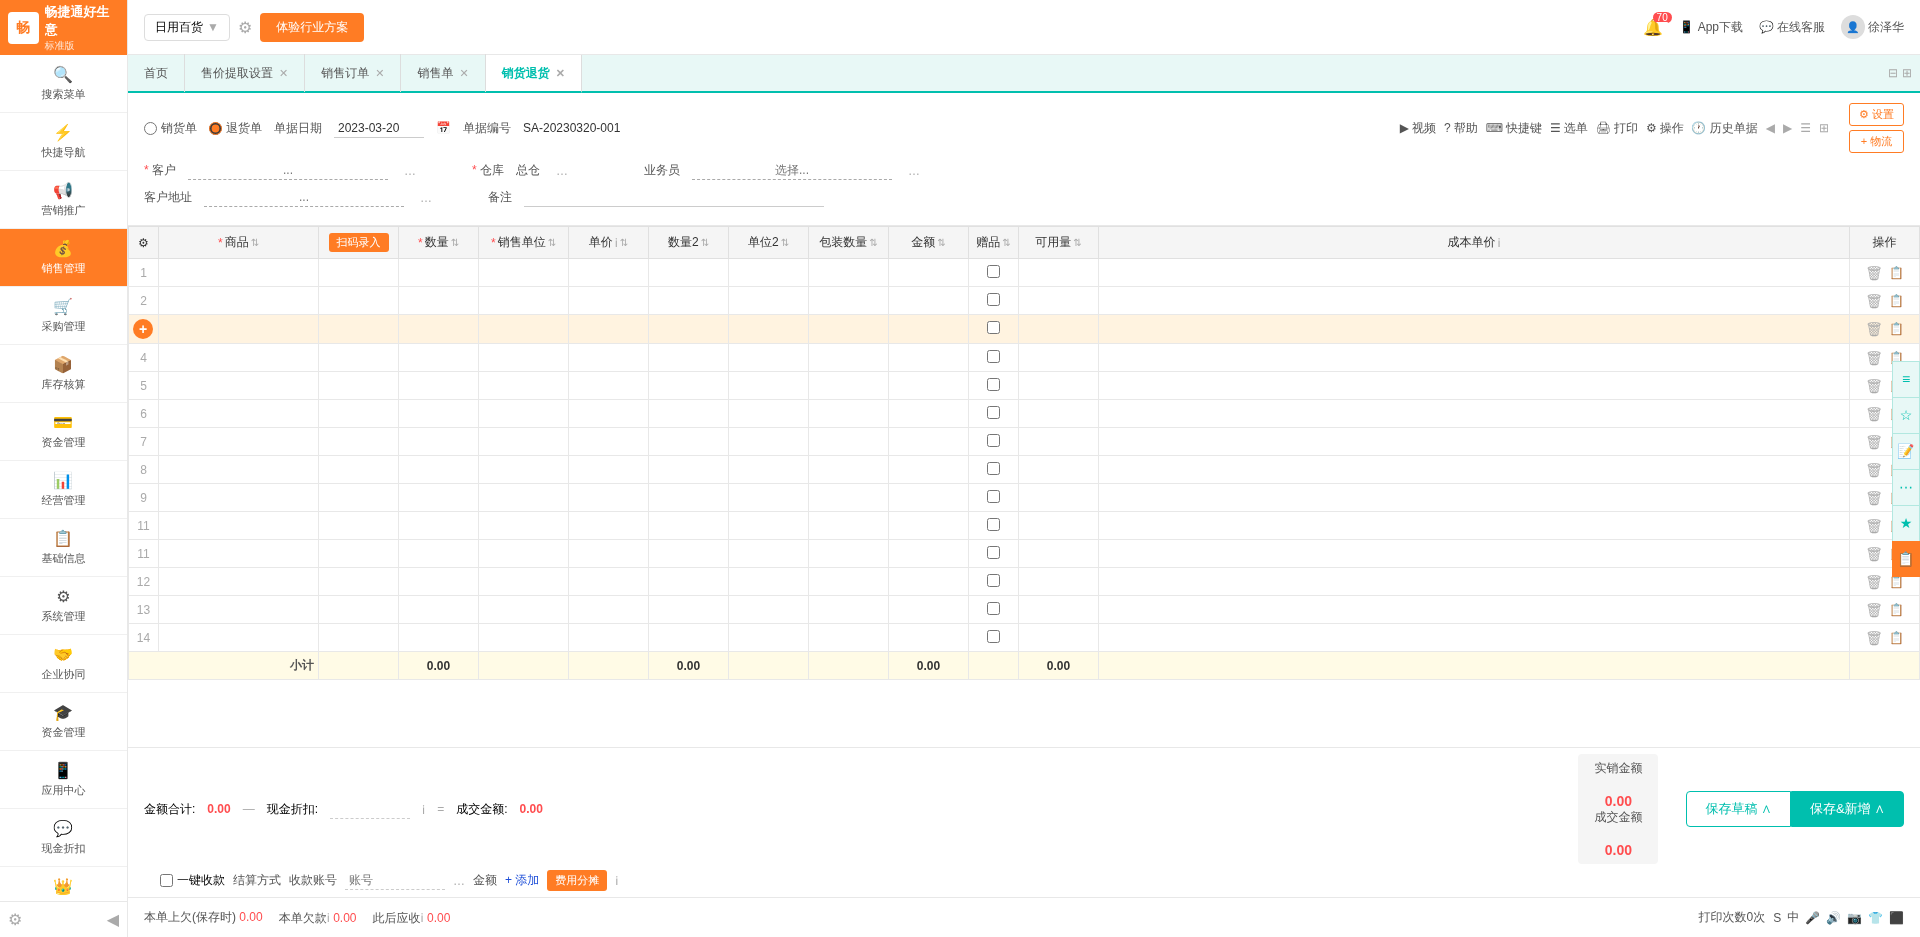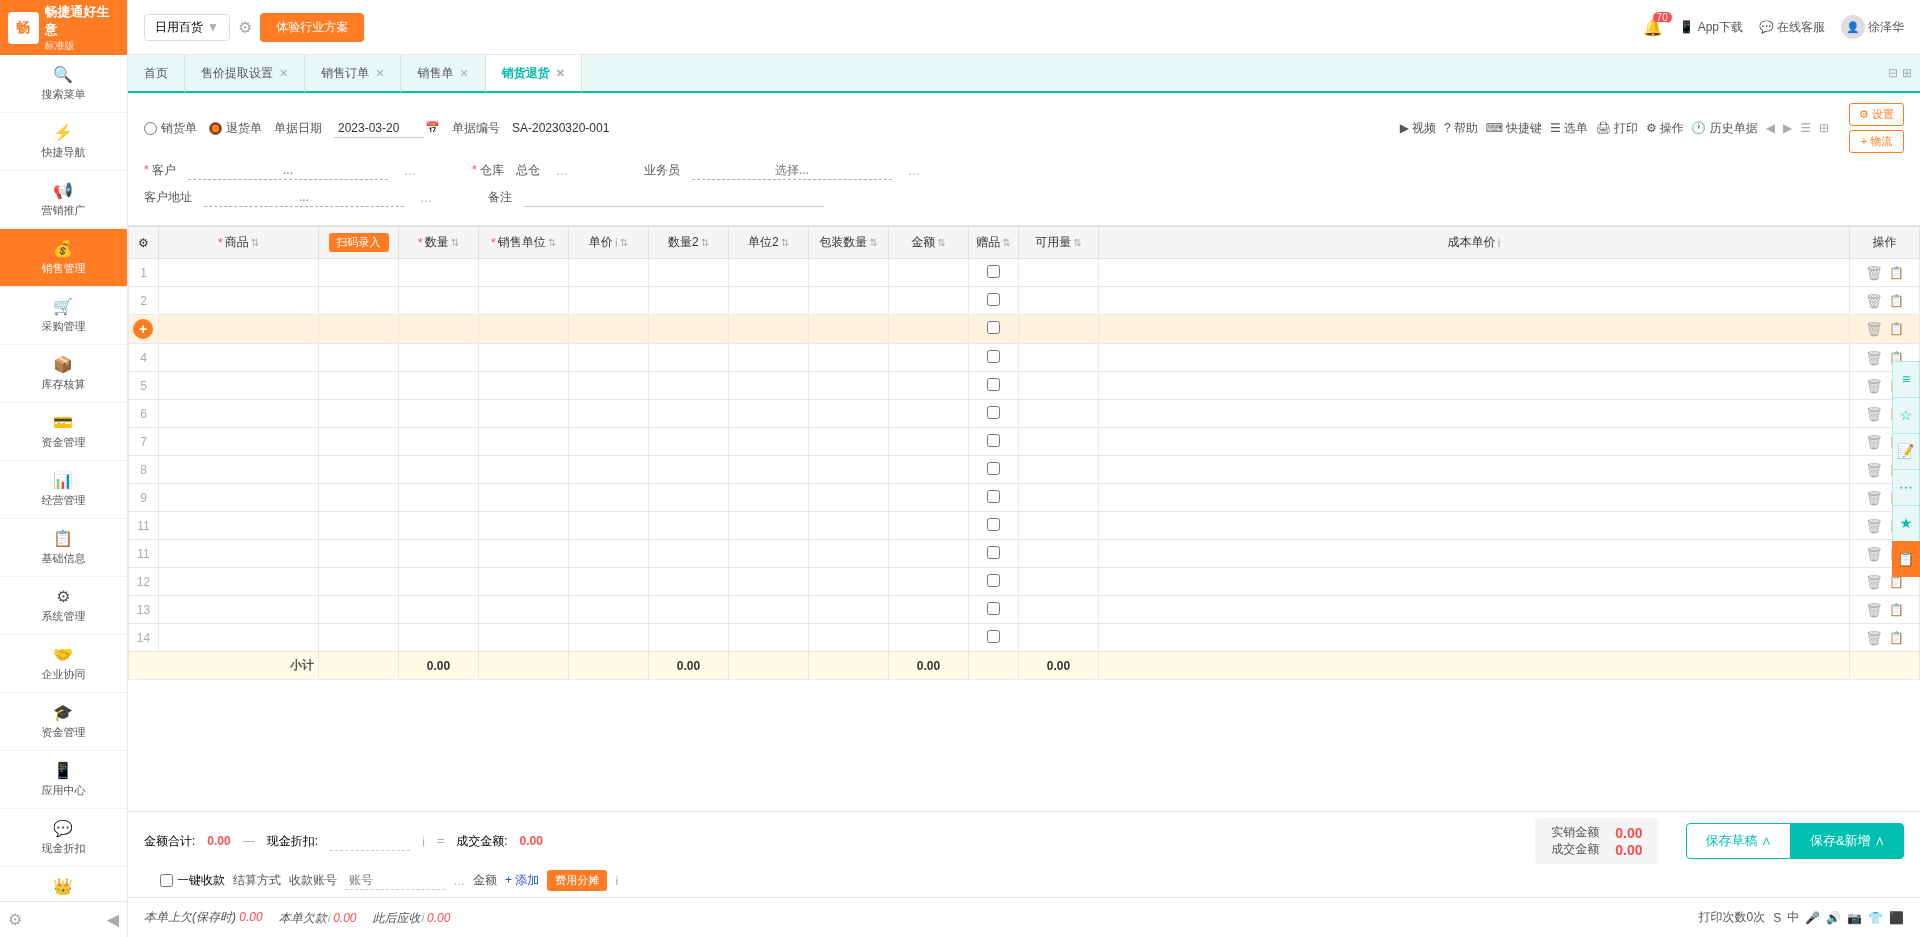--- a/index.html
+++ b/index.html
@@ -42,21 +42,21 @@
     .tab-spacer { flex: 1; }
     .tab-actions { display: flex; align-items: center; padding: 0 8px; gap: 4px; }
 
     
     .form-area { background: #fff; padding: 10px 16px; border-bottom: 1px solid #e8e8e8; }
     .form-row { display: flex; align-items: center; gap: 12px; margin-bottom: 8px; }
     .form-row label { color: #555; white-space: nowrap; }
     .radio-group { display: flex; align-items: center; gap: 12px; }
     .radio-item { display: flex; align-items: center; gap: 4px; cursor: pointer; }
     .radio-item input[type=radio] { accent-color: #ff7c24; }
-    .date-field { display: flex; align-items: center; gap: 1px; }
+    .date-field { display: flex; align-items: center; gap: 12px; }
     .date-field input { border: none; border-bottom: 1px solid #ccc; padding: 2px 4px; width: 90px; color: #333; }
     .code-field { display: flex; align-items: center; gap: 4px; }
     .code-field span { color: #333; }
     .form-actions { display: flex; align-items: center; gap: 8px; margin-left: auto; color: #555; }
     .form-actions .action-btn { display: flex; align-items: center; gap: 3px; cursor: pointer; }
     .right-btns { display: flex; flex-direction: column; gap: 4px; margin-left: 8px; }
     .right-btn { border: 1px solid #ff7c24; color: #ff7c24; background: #fff; padding: 3px 9px; border-radius: 3px; cursor: pointer; white-space: nowrap; font-size: 11px; }
     .dotted-input { border: none; border-bottom: 1px dashed #aaa; min-width: 80px; color: #ccc; text-align: center; cursor: pointer; }
 
     
@@ -75,39 +75,39 @@
     .del-btn { color: #aaa; cursor: pointer; font-size: 14px; }
     .copy-btn { color: #aaa; cursor: pointer; font-size: 12px; }
     .add-row-btn { width: 20px; height: 20px; background: #ff7c24; color: #fff; border-radius: 50%; display: flex; align-items: center; justify-content: center; cursor: pointer; font-size: 14px; font-weight: bold; }
     .summary-row td { background: #fffbe6; border: 1px solid #e8e8e8; font-weight: bold; color: #333; }
 
     
     .footer-area { background: #fff; border-top: 1px solid #e8e8e8; padding: 6px 16px; }
     .footer-row1 { display: flex; align-items: center; gap: 12px; margin-bottom: 6px; }
     .footer-row2 { display: flex; align-items: center; gap: 8px; margin-left: 16px; }
     .amount-box { background: #f5f5f5; border-radius: 4px; padding: 6px 16px; margin-left: auto; text-align: right; }
-    .amount-box .row { display: flex; align-items: center; justify-content: space-between; gap: 16px; color: #555; }
+    .amount-box .row { display: flex; align-items: center; justify-content: space-between; gap: 16px; color: #555; flex-direction: column; }
     .amount-box .val { color: #ff4d4f; font-weight: bold; font-size: 14px; }
     .save-btns { display: flex; align-items: center; gap: 0; }
     .save-draft { background: #fff; border: 1px solid #00bfae; color: #00bfae; padding: 8px 18px; border-radius: 4px 0 0 4px; cursor: pointer; font-size: 13px; }
     .save-new { background: #00bfae; color: #fff; border: 1px solid #00bfae; padding: 8px 18px; border-radius: 0 4px 4px 0; cursor: pointer; font-size: 13px; }
     .one-click { display: flex; align-items: center; gap: 4px; }
     .one-click input[type=checkbox] { accent-color: #ff7c24; }
     .add-cost-btn { background: none; border: none; color: #1d4ed8; cursor: pointer; display: flex; align-items: center; gap: 2px; }
     .cost-split-btn { background: #ff7c24; color: #fff; border: none; border-radius: 3px; padding: 3px 8px; cursor: pointer; font-size: 11px; }
 
     
     .right-float { position: fixed; right: 0; top: 50%; transform: translateY(-50%); display: flex; flex-direction: column; gap: 0; z-index: 100; }
     .float-btn { width: 28px; height: 36px; background: #e8f8f6; border: 1px solid #b2e8e0; display: flex; align-items: center; justify-content: center; cursor: pointer; color: #00bfae; font-size: 14px; border-bottom: none; }
     .float-btn:last-child { border-bottom: 1px solid #b2e8e0; }
     .float-btn.active { background: #ff7c24; color: #fff; border-color: #ff7c24; }
 
     
     .statusbar { height: 40px; background: #fff; border-top: 1px solid #e8e8e8; display: flex; align-items: center; justify-content: space-between; padding: 0 16px; }
-    .statusbar-left { display: flex; align-items: center; gap: 16px; color: #555; font-size: 12px; font-style: italic; }
+    .statusbar-left { display: flex; align-items: center; gap: 16px; color: #555; font-size: 12px; }
     .statusbar-right { display: flex; align-items: center; gap: 8px; }
     .tool-icons { display: flex; align-items: center; gap: 6px; color: #555; }
 
     .th-wrap { display: flex; align-items: center; justify-content: center; gap: 2px; }
   </style>
 </head>
 <body>
 
 <div class="sidebar">
   <div class="sidebar-logo">

